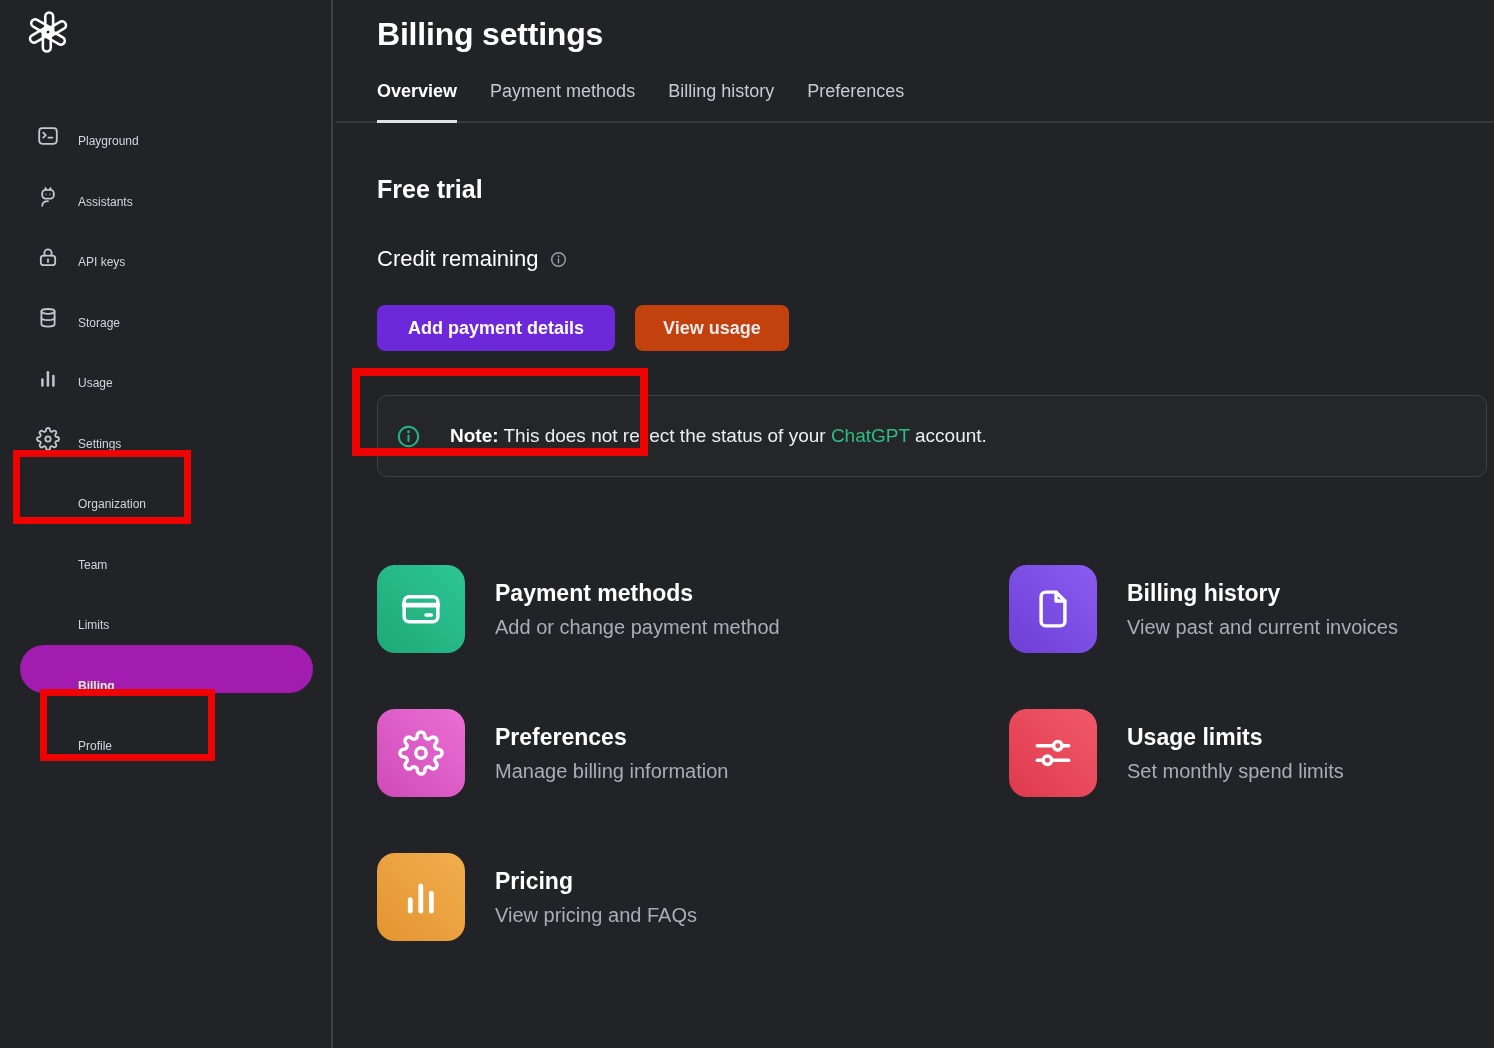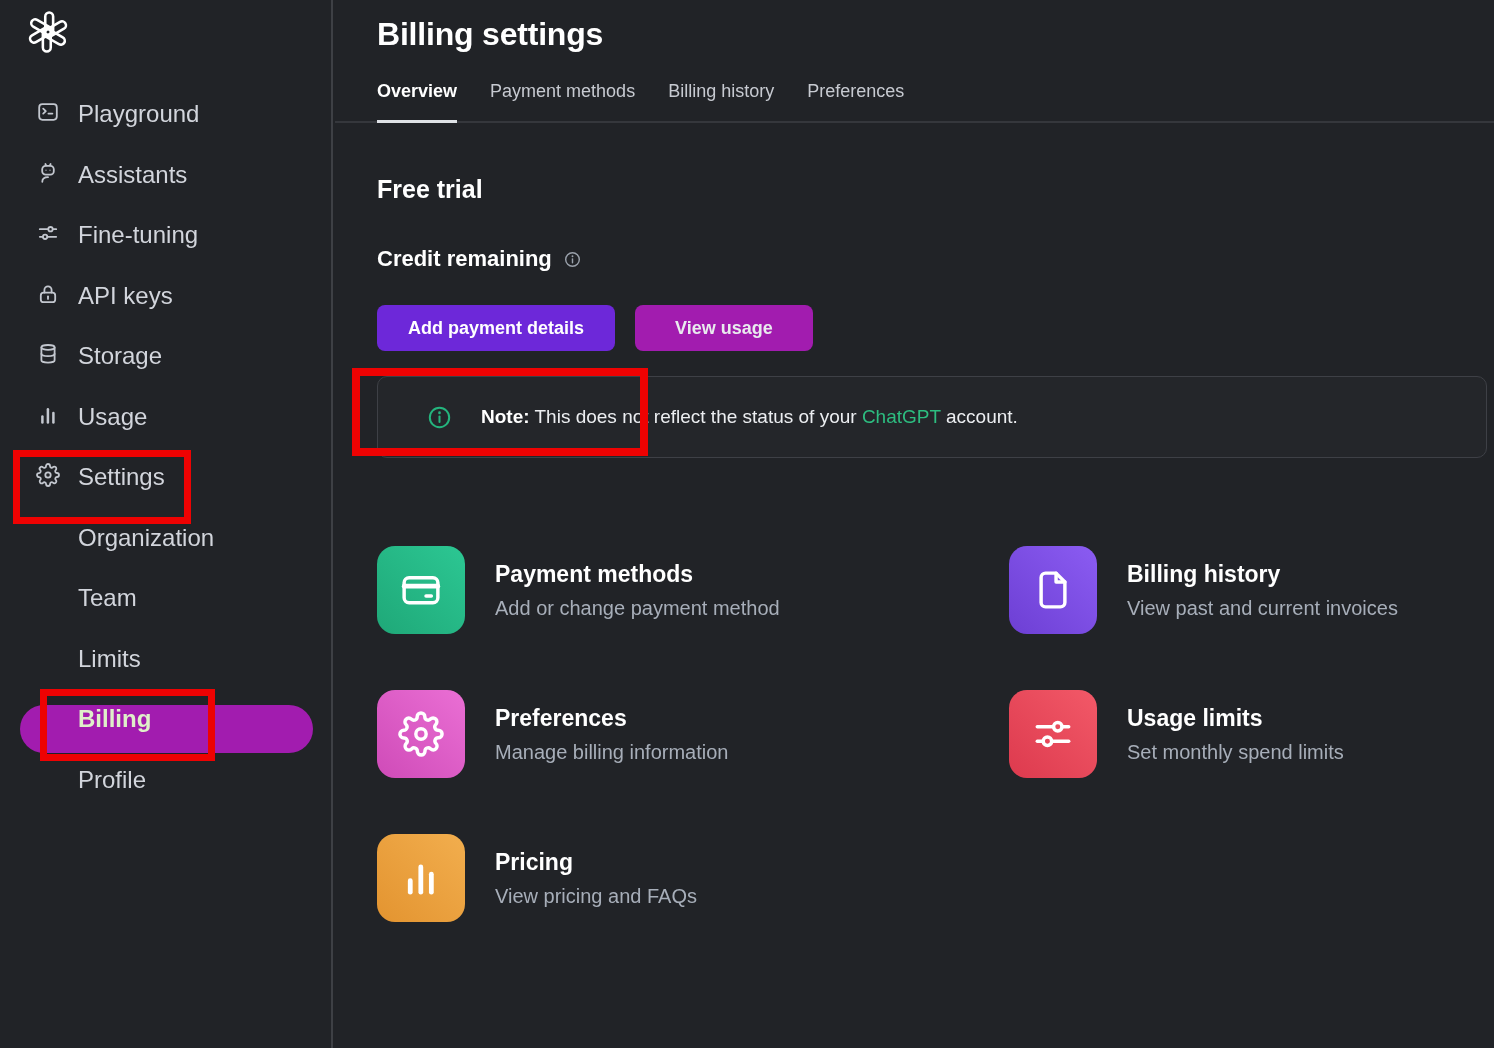--- a/index.html
+++ b/index.html
@@ -7,46 +7,46 @@
     width:1494px;height:1048px;position:relative;overflow:hidden;
     background:#212327;color:#fff;
     font-family:"Liberation Sans", sans-serif;
   }
   
   .sidebar{position:absolute;left:0;top:0;width:333px;height:100%;
     background:#212327;border-right:2px solid #3e4045;box-sizing:border-box}
   .logo{position:absolute;left:26px;top:10px;width:44px;height:44px;color:#fff;cursor:pointer}
   .logo svg{width:100%;height:100%;display:block}
   nav{position:absolute;top:100px;left:0;right:0}
-  .nav-item{height:48px;margin:0 0 12.5px 20px;width:293px;display:flex;align-items:flex-start;
-    border-radius:24px;padding-left:16px;box-sizing:border-box;color:#d2d5dc;font-size:24px;cursor:pointer}
+  .nav-item{height:48px;margin:0 0 12.5px 20px;width:293px;display:flex;align-items:flex-end;
+    border-radius:24px;padding-left:16px;box-sizing:border-box;color:#d2d5dc;font-size:12px;cursor:pointer}
   .nav-ico{width:24px;height:24px;margin-right:18px;color:#c3c7cf;flex:none}
   .nav-ico svg{width:24px;height:24px;display:block}
   .nav-item.indent{padding-left:58px}
   .nav-item.selected{background:#a21caf;color:#dff0c9;font-weight:700}
   
   main{position:absolute;left:335px;top:0;right:0;bottom:0}
   h1{margin:16px 0 8px 42px;font-size:32px;font-weight:700;color:#fff;letter-spacing:-.2px}
   .tabs{display:flex;gap:33px;margin-top:28px;padding-left:42px;border-bottom:2px solid #35373c}
   .tab{font-size:18px;color:#c7cad1;padding-bottom:19px;position:relative;cursor:pointer}
   .tab.active{color:#fff;font-weight:700}
   .tab.active::after{content:"";position:absolute;left:0;right:0;bottom:-2px;height:3px;background:#dfe2e6}
   .plan{margin:52px 0 0 42px;font-size:25px;font-weight:700}
-  .credit-row{margin:42px 0 0 42px;display:flex;align-items:center;gap:11px;font-size:22px;font-weight:700}
+  .credit-row{margin:42px 0 0 42px;display:flex;align-items:center;gap:11px;font-size:22px;font-weight:400}
   .info-ico{width:19px;height:19px;color:#9aa1ab}
   .info-ico svg{width:100%;height:100%;display:block}
   .amount{margin:14px 0 0 42px;font-size:45px;font-weight:400;color:#d2d7dd}
   .btn-row{margin:33px 0 0 42px;display:flex;gap:20px}
   .btn{height:46px;border:none;border-radius:8px;font-size:18px;font-weight:600;
     font-family:inherit;cursor:pointer;display:flex;align-items:center}
   .btn.green{background:#6d28d9;color:#fff;padding:0 31px}
-  .btn.gray{background:#a21caf;color:#e9ebee;padding:0 40px}
-  .note{margin:25px 0 0 42px;width:1110px;height:82px;box-sizing:border-box;
+  .btn.gray{background:#c2410c;color:#e9ebee;padding:0 28px}
+  .note{margin:44px 0 0 42px;width:1110px;height:82px;box-sizing:border-box;
     border:1px solid #3e4046;border-radius:10px;background:rgba(255,255,255,0.015);
-    display:flex;align-items:center;padding-left:48px}
+    display:flex;align-items:center;padding-left:17px}
   .note-ico{width:27px;height:27px;color:#24b47d;flex:none}
   .note-ico svg{width:100%;height:100%;display:block}
   .note p{margin:0 0 0 28px;font-size:19px;color:#eceef1}
   .note b{color:#fff;font-weight:700}
   .note a{color:#2dbd80;text-decoration:none;cursor:pointer}
   .grid{margin:88px 0 0 42px;display:grid;grid-template-columns:632px auto;row-gap:56px}
   .card{display:flex;align-items:center;cursor:pointer}
   .card-ico{width:88px;height:88px;border-radius:18px;flex:none;color:#fff;
     display:flex;align-items:center;justify-content:center}
   .card-ico svg{width:46px;height:46px;display:block}
@@ -93,33 +93,20 @@
             <path d="M10.1 4.4 9.4 3"></path>
             <path d="M13.9 4.4 14.6 3"></path>
             <path d="M6.3 20.8c0-3 2.4-4.6 5.7-4.6"></path>
           </svg>
         </span>
         <span>Assistants</span>
       </div>
       <div class="nav-item">
         <span class="nav-ico">
           <svg viewBox="0 0 24 24" fill="none" stroke="currentColor" stroke-linecap="round" stroke-linejoin="round" stroke-width="1.8">
-            <line x1="3.8" y1="8.2" x2="12.2" y2="8.2"></line>
-            <line x1="16.8" y1="8.2" x2="20.2" y2="8.2"></line>
-            <circle cx="14.5" cy="8.2" r="2.2"></circle>
-            <line x1="3.8" y1="15.8" x2="6.8" y2="15.8"></line>
-            <line x1="11.4" y1="15.8" x2="20.2" y2="15.8"></line>
-            <circle cx="9.1" cy="15.8" r="2.2"></circle>
-          </svg>
-        </span>
-        <span>Fine-tuning</span>
-      </div>
-      <div class="nav-item">
-        <span class="nav-ico">
-          <svg viewBox="0 0 24 24" fill="none" stroke="currentColor" stroke-linecap="round" stroke-linejoin="round" stroke-width="1.8">
             <rect x="4.8" y="10.6" width="14.4" height="9.6" rx="2.8"></rect>
             <path d="M8.4 10.6V7.9a3.6 3.6 0 0 1 7.2 0v2.7"></path>
             <circle cx="12" cy="14.4" r="1" fill="currentColor" stroke="none"></circle>
             <line x1="12" y1="15.2" x2="12" y2="16.9"></line>
           </svg>
         </span>
         <span>API keys</span>
       </div>
       <div class="nav-item">
         <span class="nav-ico">

